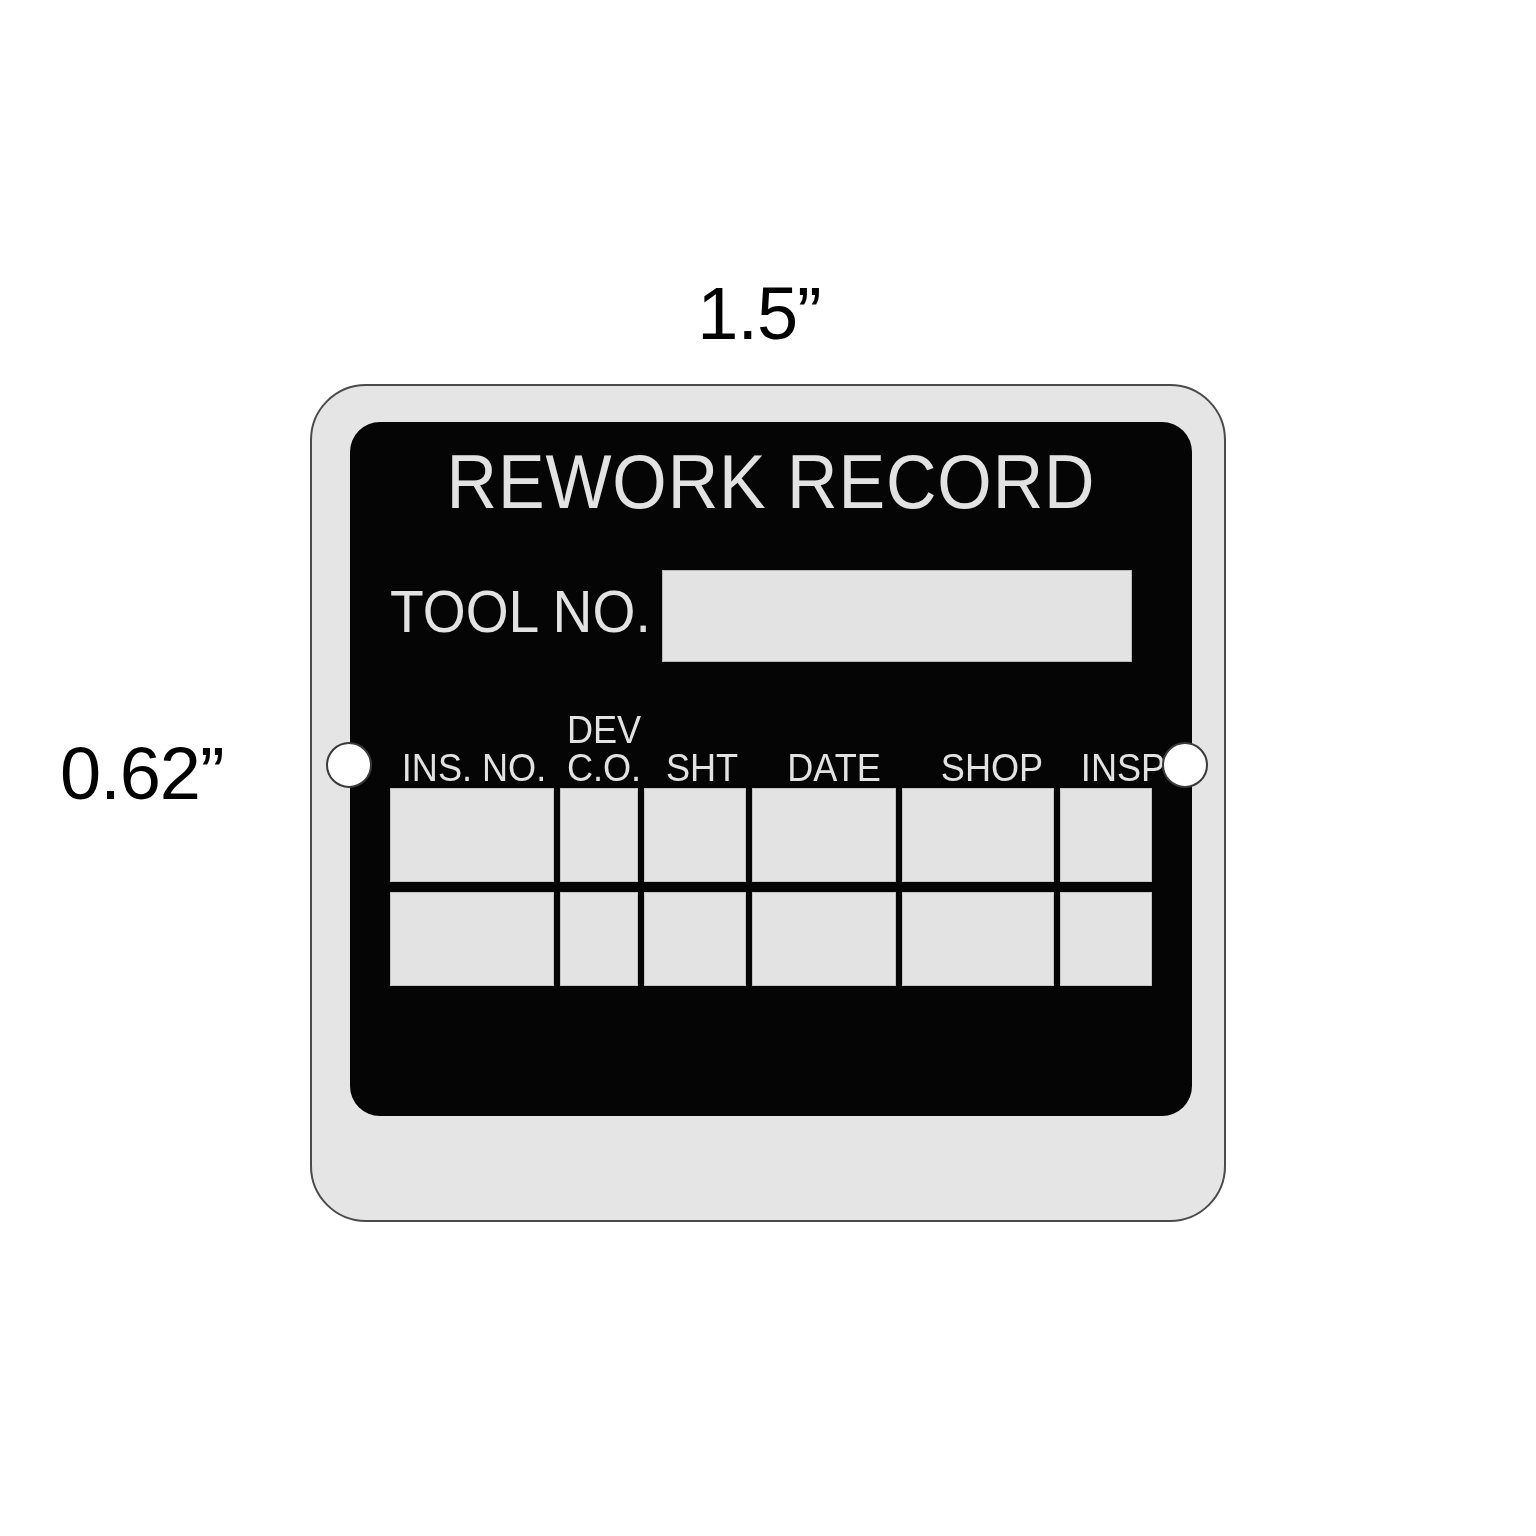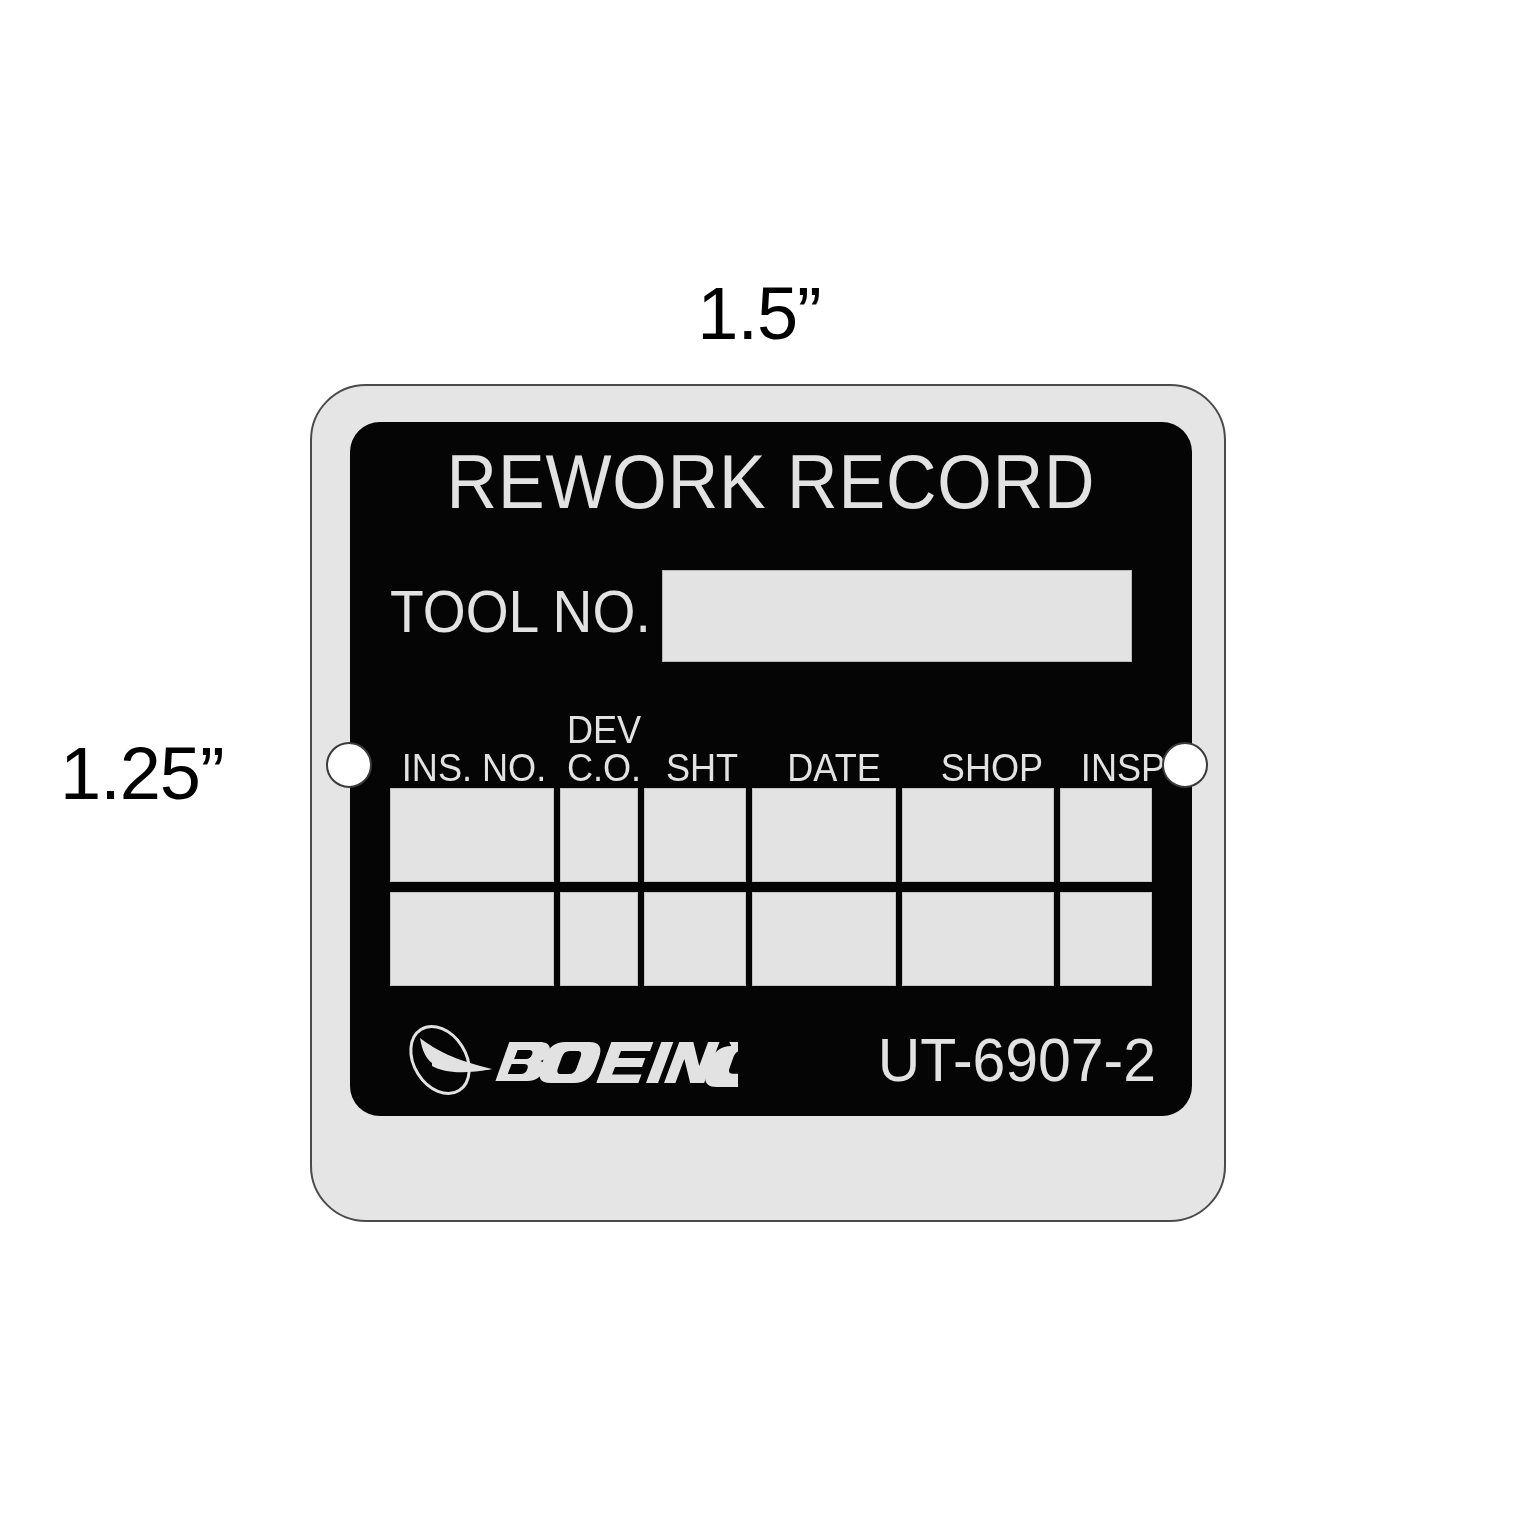--- a/index.html
+++ b/index.html
@@ -199,21 +199,21 @@
     transform: scaleX(0.95);
     transform-origin: right top;
     line-height: 1.15;
     white-space: nowrap;
   }
 </style>
 </head>
 <body>
 
 <div class="dim" id="dim-width"><span class="dimtext">1.5”</span></div>
-<div class="dim" id="dim-height">1.25”</div>
+<div class="dim" id="dim-height">0.62”</div>
 
 <div id="plate">
 
   <div id="panel">
 
     <div id="title">REWORK RECORD</div>
 
     <div id="table-wrap">
       <div class="hdr-row" id="hdr-row">
           <div class="hdr-cell" style="left: 0px; width: 168px;"><span class="sub">INS. NO.</span></div>
@@ -239,50 +239,18 @@
           <div class="cell" style="width: 156px;"></div>
           <div class="cell" style="width: 94px;"></div>
         </div>
     </div>
 
     <div id="toolno-row">
       <div id="toolno-label">TOOL NO.</div>
       <div id="toolno-field"></div>
     </div>
 
-    <div id="footer">
-      <svg id="boeing-logo" viewBox="0 0 350 80" aria-hidden="true">
-        <g fill="#e2e2e2">
-
-          <g transform="rotate(-32 52 40)">
-            <ellipse cx="52" cy="40" rx="26" ry="36" fill="none" stroke="#e2e2e2" stroke-width="3"></ellipse>
-          </g>
-
-          <path d="M32 18 C48 30, 66 40, 104 49 C80 53, 58 50, 44 43 C38 39, 34 30, 32 18 Z"></path>
-          <path d="M44 40 C54 46, 70 49, 104 49 C74 55, 54 52, 44 46 Z"></path>
-        </g>
-
-        <g fill="#e2e2e2" transform="skewX(-12)">
-
-          <path d="M126 22 h30 c9 0 13 4 12 11 c-.6 4.5-3 7-7 8 c4 1 6 3.6 5.4 8.6 c-.9 7.4-5.6 11.4-14 11.4 h-32 Z
-                   M136 30 l-1.6 9 h12 c3 0 4.6-1.4 5-4.4 c.4-3-0.8-4.6-3.8-4.6 Z
-                   M133 44 l-1.8 10 h13 c3.4 0 5.2-1.6 5.6-5 c.4-3.4-1-5-4.4-5 Z"></path>
-
-          <path d="M182 22 h24 c10 0 14.6 5.6 13 16 l-1.4 9 c-1.6 10.4-7.8 16-17.8 16 h-24 c-10 0-14.6-5.6-13-16 l1.4-9 c1.6-10.4 7.8-16 17.8-16 Z
-                   M188 31 c-3.6 0-5.6 2-6.2 6 l-1.6 11 c-.6 4 .8 6 4.4 6 h8 c3.6 0 5.6-2 6.2-6 l1.6-11 c.6-4-.8-6-4.4-6 Z"></path>
-
-          <path d="M228 22 h42 l-1.4 9 h-29 l-1.2 7 h27 l-1.4 9 h-27 l-1.3 7.6 h29.4 l-1.4 8.4 h-42 Z"></path>
-
-          <path d="M278 22 h12 l-6.6 41 h-12 Z"></path>
-
-          <path d="M296 22 h14 l11 24 l3.8-24 h11.4 l-6.6 41 h-14 l-11-24 l-3.8 24 h-11.4 Z"></path>
-
-          <path d="M346 22 h26 c9.4 0 13.6 4.8 12.6 13.6 h-12 c.4-3.4-.8-4.8-4-4.8 h-9 c-3.6 0-5.6 2-6.2 6 l-1.6 11 c-.6 4 .8 6 4.4 6 h9 c3.2 0 5-1.4 5.6-4.6 l.3-2.2 h-10.4 l1.3-8.4 h22 l-2 12.6 c-1.6 10.2-7.6 15.8-17.4 15.8 h-22 c-10 0-14.6-5.6-13-16 l1.4-9 c1.6-10.4 7.8-16 17.8-16 Z"></path>
-        </g>
-      </svg>
-      <div id="partno">UT-6907-2</div>
-    </div>
 
   </div>
 </div>
 
 <div class="hole" id="hole-left"></div>
 <div class="hole" id="hole-right"></div>
 
 </body></html>

